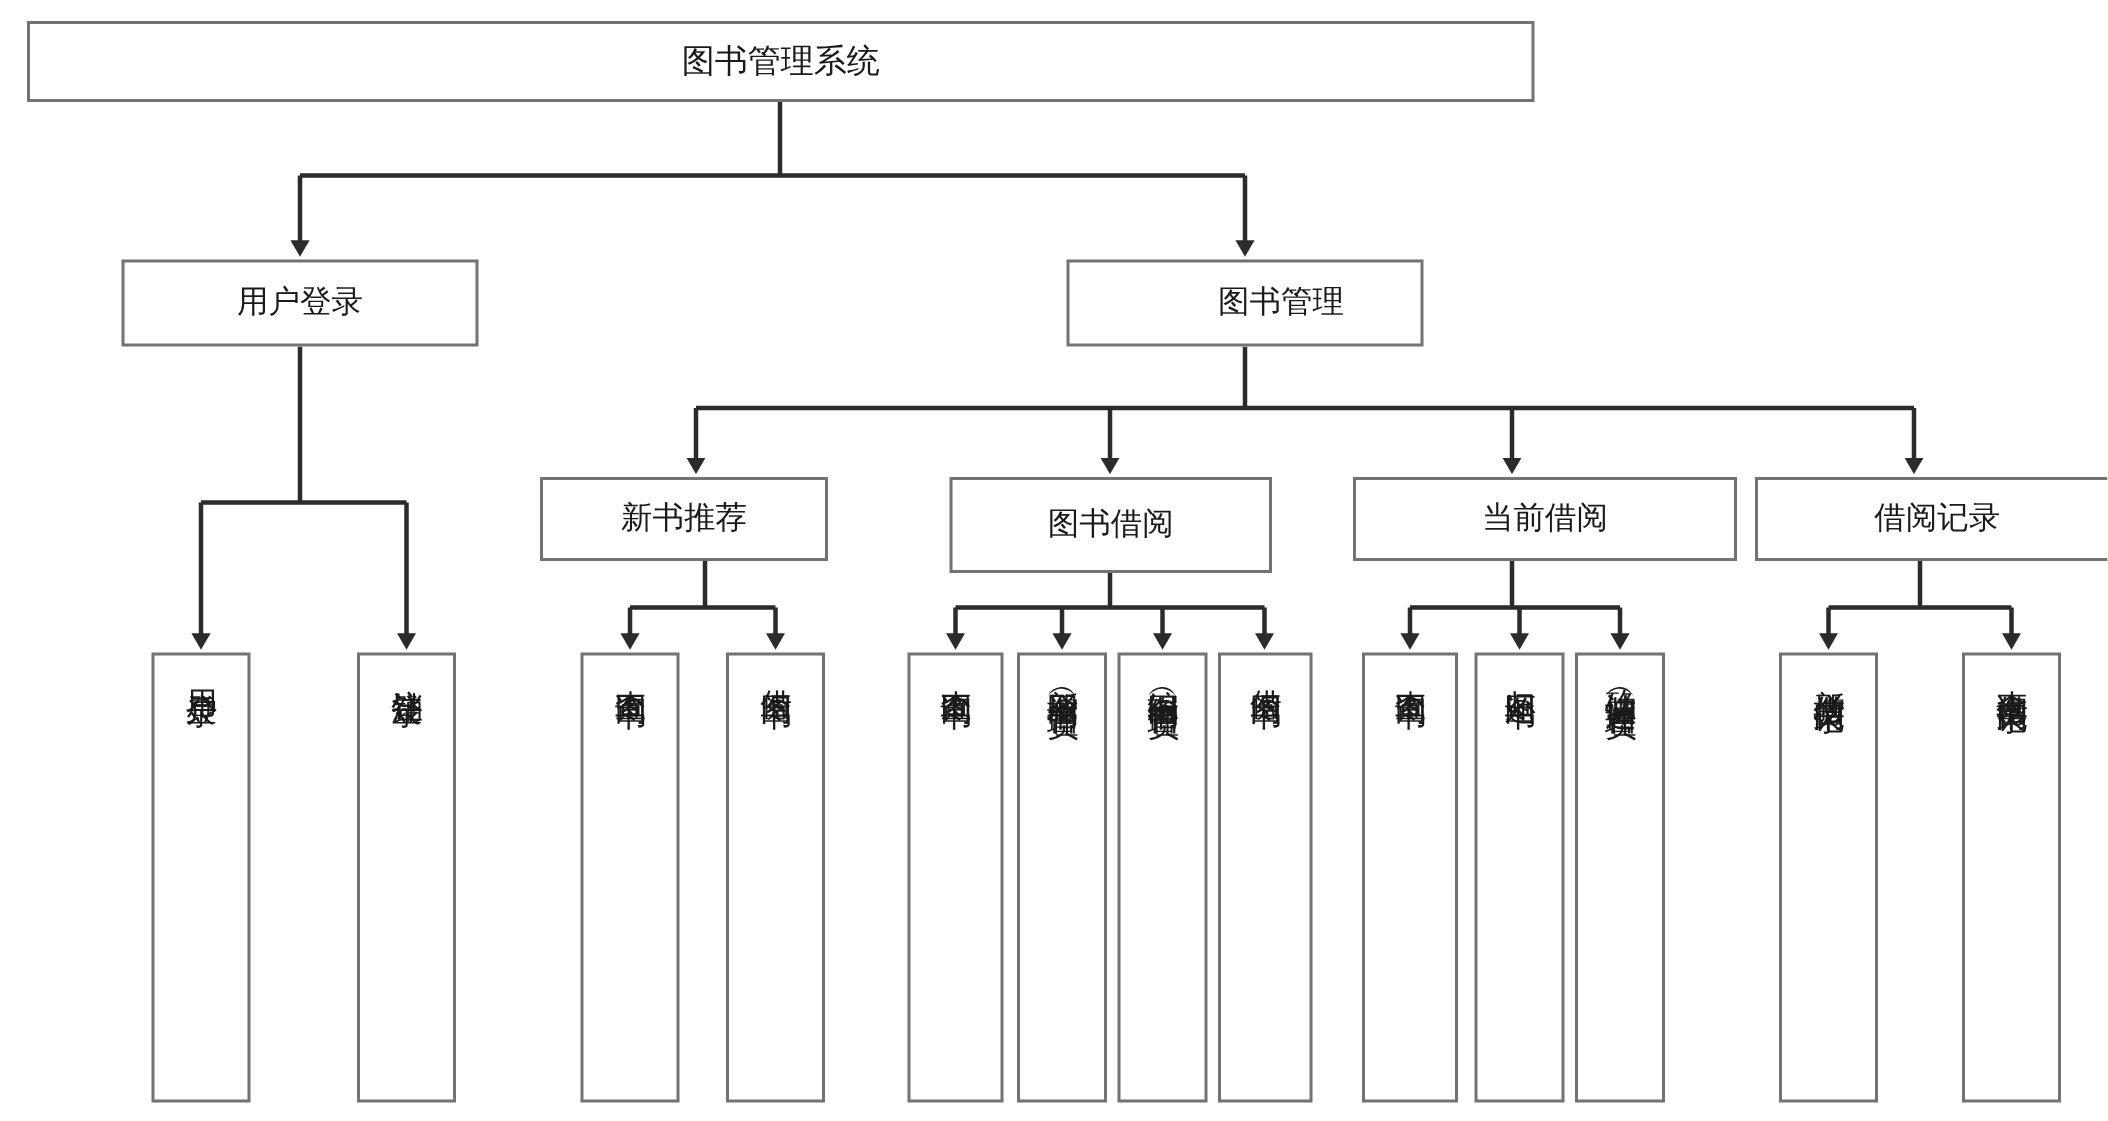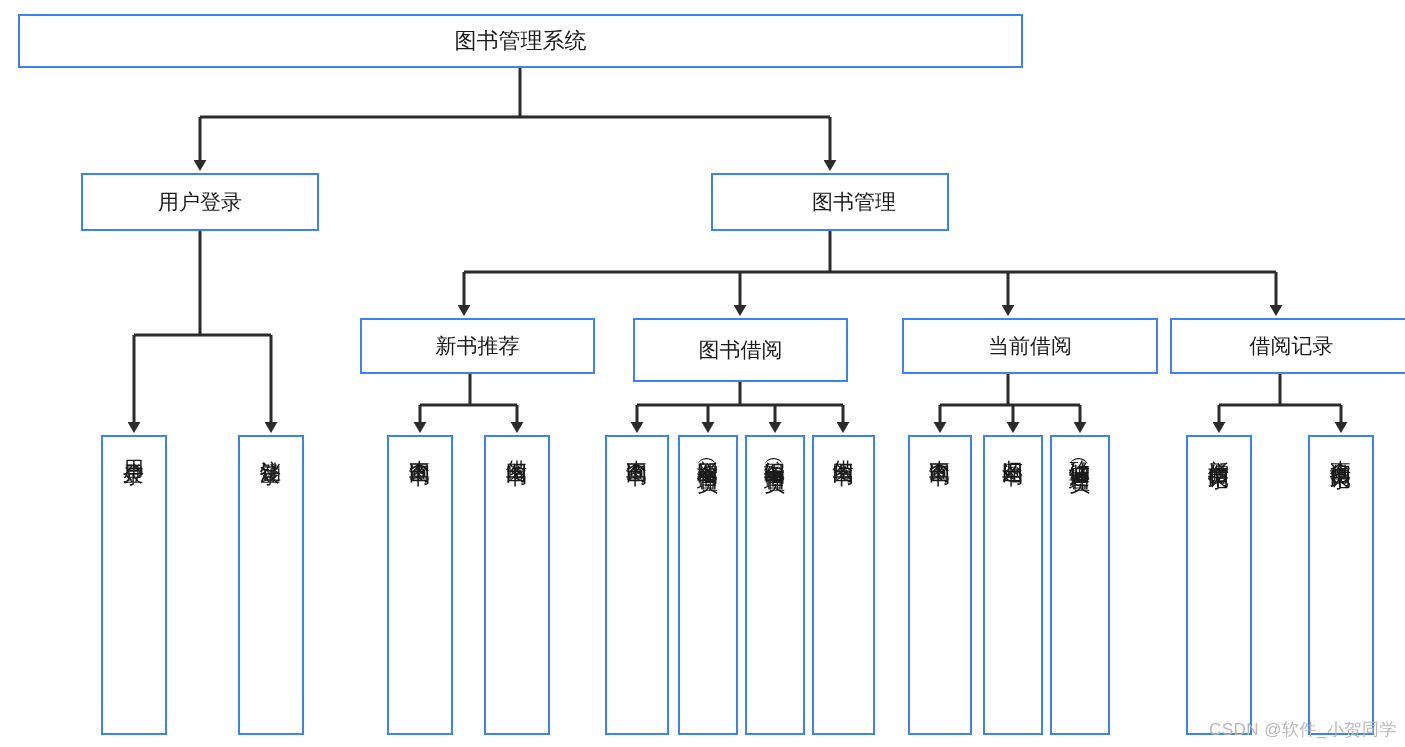--- a/index.html
+++ b/index.html
@@ -22,21 +22,21 @@
     position: absolute;
     left: 0;
     top: 0;
     width: 1405px;
     height: 747px;
     pointer-events: none;
   }
   .node {
     position: absolute;
     box-sizing: border-box;
-    border: 2px solid #3b82f6;
+    border: 2px solid #737373;
     background: #ffffff;
     display: flex;
     align-items: center;
     justify-content: center;
     color: #1a1a1a;
   }
   .node .cap {
     display: block;
     text-align: center;
     line-height: 1.18;
@@ -127,21 +127,21 @@
   <div id="level2-host">
       <div class="node h" style="left: 81px; top: 173px; width: 238px; height: 58px;">
         <span class="cap">用户登录</span>
       </div>
       <div class="node h" style="left: 711px; top: 173px; width: 238px; height: 58px; padding-left: 48px;">
         <span class="cap">图书管理</span>
       </div>
     </div>
 
   <div id="level3-host">
-      <div class="node h" style="left: 360px; top: 318px; width: 235px; height: 56px;">
+      <div class="node h" style="left: 360px; top: 318px; width: 192px; height: 56px;">
         <span class="cap">新书推荐</span>
       </div>
       <div class="node h" style="left: 633px; top: 318px; width: 215px; height: 64px;">
         <span class="cap">图书借阅</span>
       </div>
       <div class="node h" style="left: 902px; top: 318px; width: 256px; height: 56px; align-items: center;">
         <span class="cap">当前借阅</span>
       </div>
       <div class="node h" style="left: 1170px; top: 318px; width: 243px; height: 56px;">
         <span class="cap">借阅记录</span>
@@ -183,14 +183,13 @@
         <span class="cap">确认归还（管理员）</span>
       </div>
       <div class="node v" style="left: 1186px; top: 435px; width: 66px; height: 300px;">
         <span class="cap">新增借阅记录</span>
       </div>
       <div class="node v" style="left: 1308px; top: 435px; width: 66px; height: 300px;">
         <span class="cap">查询借阅记录</span>
       </div>
     </div>
 
-  <div class="watermark">CSDN @软件_小贺同学</div>
 </div>
 
 </body></html>

